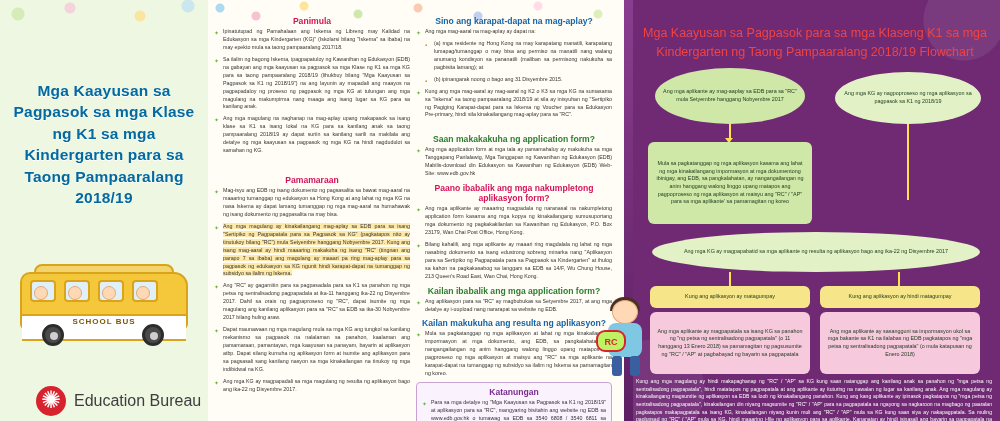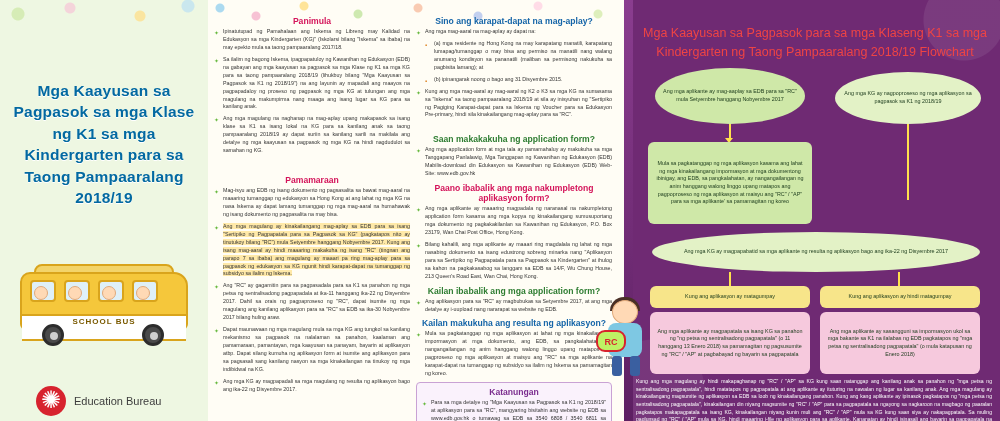--- a/index.html
+++ b/index.html
@@ -108,21 +108,21 @@
   .eb {
     position:absolute; left:36px; top:386px; display:flex; align-items:center; gap:8px;
   }
   .emblem {
     width:30px;height:30px;border-radius:50%;background:#d7232e;position:relative;
   }
   .emblem:before{
     content:"✺"; position:absolute; left:0; right:0; top:-2px; text-align:center;
     color:#fff; font-size:24px; line-height:32px;
   }
-  .eb-text { color:#3d3d3d; font-size:11px; }
+  .eb-text { color:#3d3d3d; font-size:16px; }
 
   
   .col { position:absolute; top:16px; width:196px; }
   .col-1 { left:214px; }
   .col-2 { left:416px; }
   .sec-h {
     color:#d4145a; font-weight:bold; font-size:8.6px; margin:0 0 2px 0;
     text-align:center;
   }
   .sec-h.green { color:#2e7d32; }

